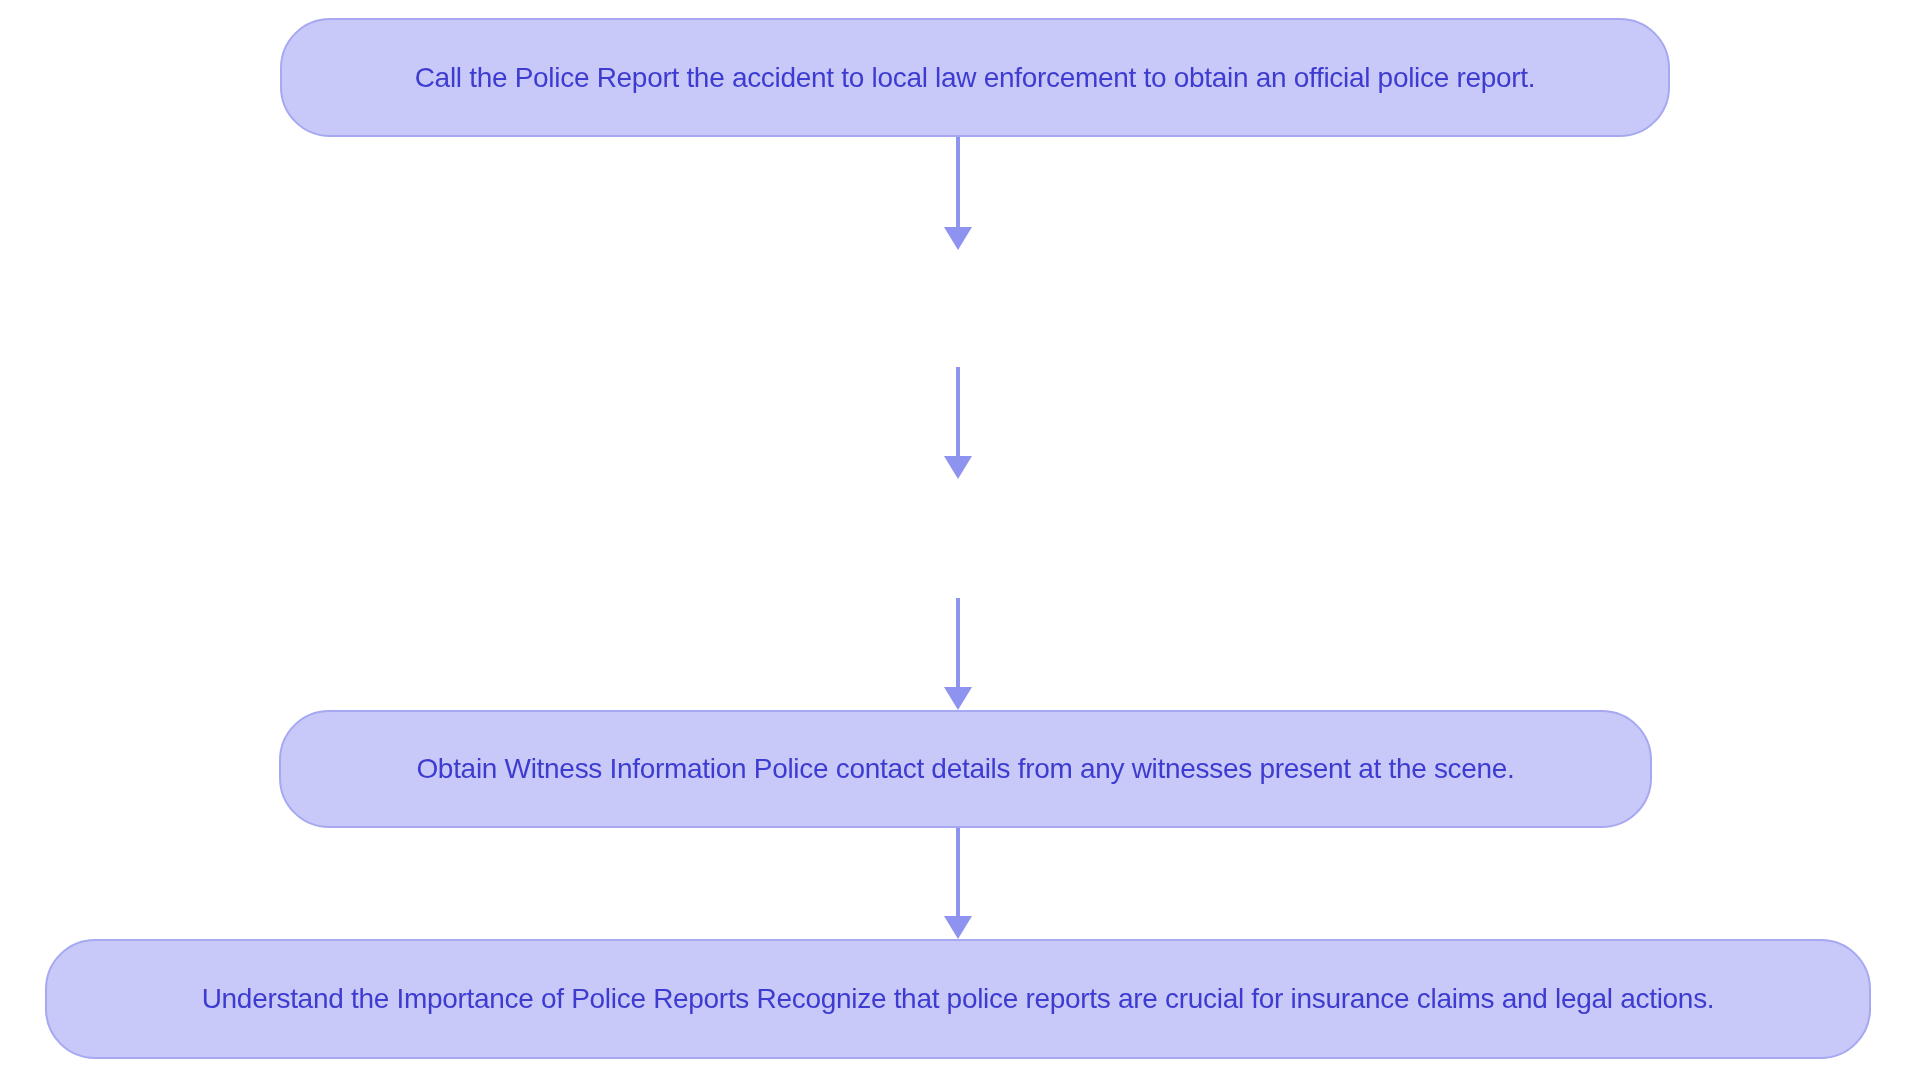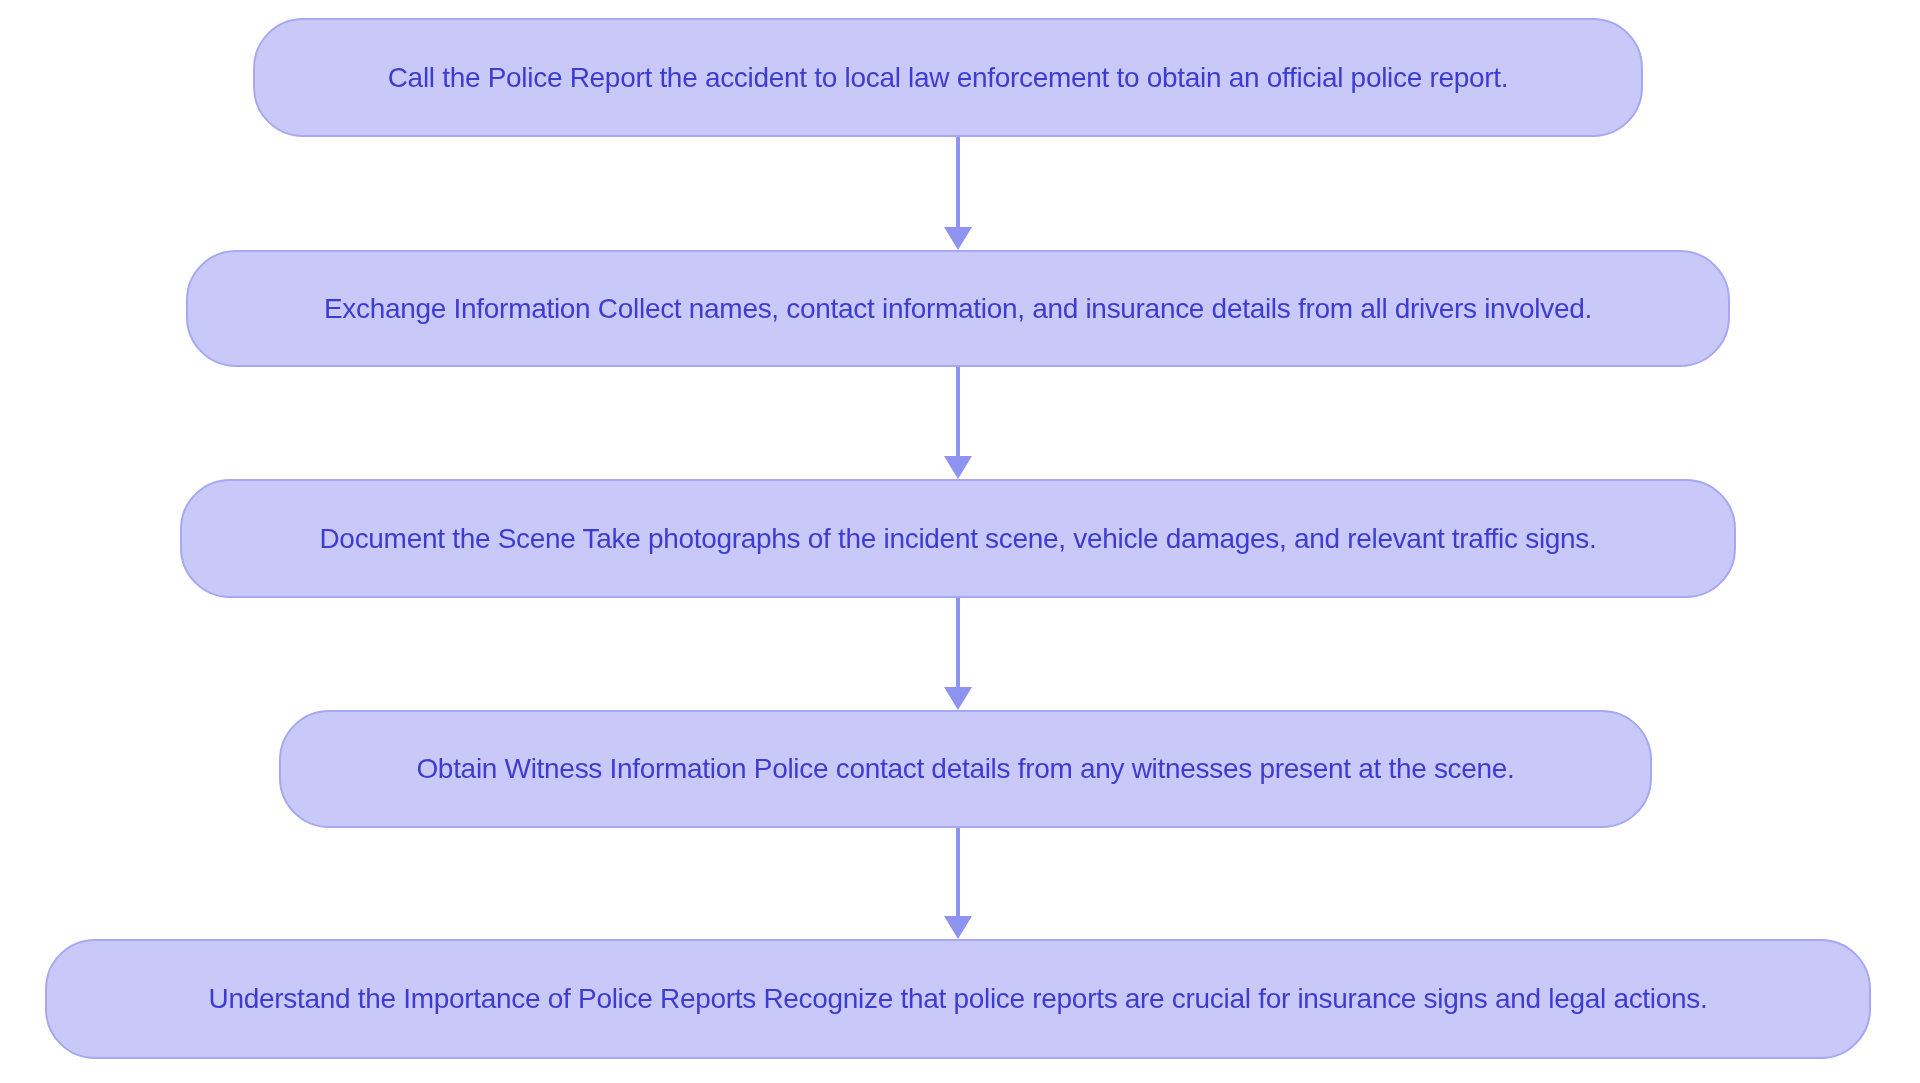--- a/index.html
+++ b/index.html
@@ -27,21 +27,21 @@
     background: var(--node-fill);
     border: 2px solid var(--node-border);
     border-radius: 50px;
     color: var(--text);
     font-size: 28px;
     letter-spacing: -0.3px;
     text-align: center;
     padding: 0 55px;
     line-height: 1.2;
   }
-  .node-1 { left: 253px; top: 18px;  width: 1390px; height: 119px; }
+  .node-1 { left: 280px; top: 18px;  width: 1390px; height: 119px; }
   .node-2 { left: 186px; top: 250px; width: 1544px; height: 117px; }
   .node-3 { left: 180px; top: 479px; width: 1556px; height: 119px; }
   .node-4 { left: 279px; top: 710px; width: 1373px; height: 118px; }
   .node-5 { left: 45px;  top: 939px; width: 1826px; height: 120px; }
   .arrow { position: absolute; width: 28px; }
   .arrow-1 { left: 944px; top: 137px; height: 113px; }
   .arrow-2 { left: 944px; top: 367px; height: 112px; }
   .arrow-3 { left: 944px; top: 598px; height: 112px; }
   .arrow-4 { left: 944px; top: 828px; height: 111px; }
   .arrow .stem {
@@ -67,44 +67,38 @@
 
   <div class="node node-1">
     <span>Call the Police Report the accident to local law enforcement to obtain an official police report.</span>
   </div>
 
   <div class="arrow arrow-1">
     <div class="stem"></div>
     <div class="head"></div>
   </div>
 
-  <div class="node node-2">
-    <span>Exchange Information Collect names, contact information, and insurance details from all drivers involved.</span>
-  </div>
 
   <div class="arrow arrow-2">
     <div class="stem"></div>
     <div class="head"></div>
   </div>
 
-  <div class="node node-3">
-    <span>Document the Scene Take photographs of the incident scene, vehicle damages, and relevant traffic signs.</span>
-  </div>
 
   <div class="arrow arrow-3">
     <div class="stem"></div>
     <div class="head"></div>
   </div>
 
   <div class="node node-4">
     <span>Obtain Witness Information Police contact details from any witnesses present at the scene.</span>
   </div>
 
   <div class="arrow arrow-4">
     <div class="stem"></div>
     <div class="head"></div>
   </div>
 
   <div class="node node-5">
-    <span>Understand the Importance of Police Reports Recognize that police reports are crucial for insurance signs and legal actions.</span>
+    <span>Understand the Importance of Police Reports Recognize that police reports are crucial for insurance claims and legal actions.</span>
   </div>
 
 </div>
 
 </body></html>

